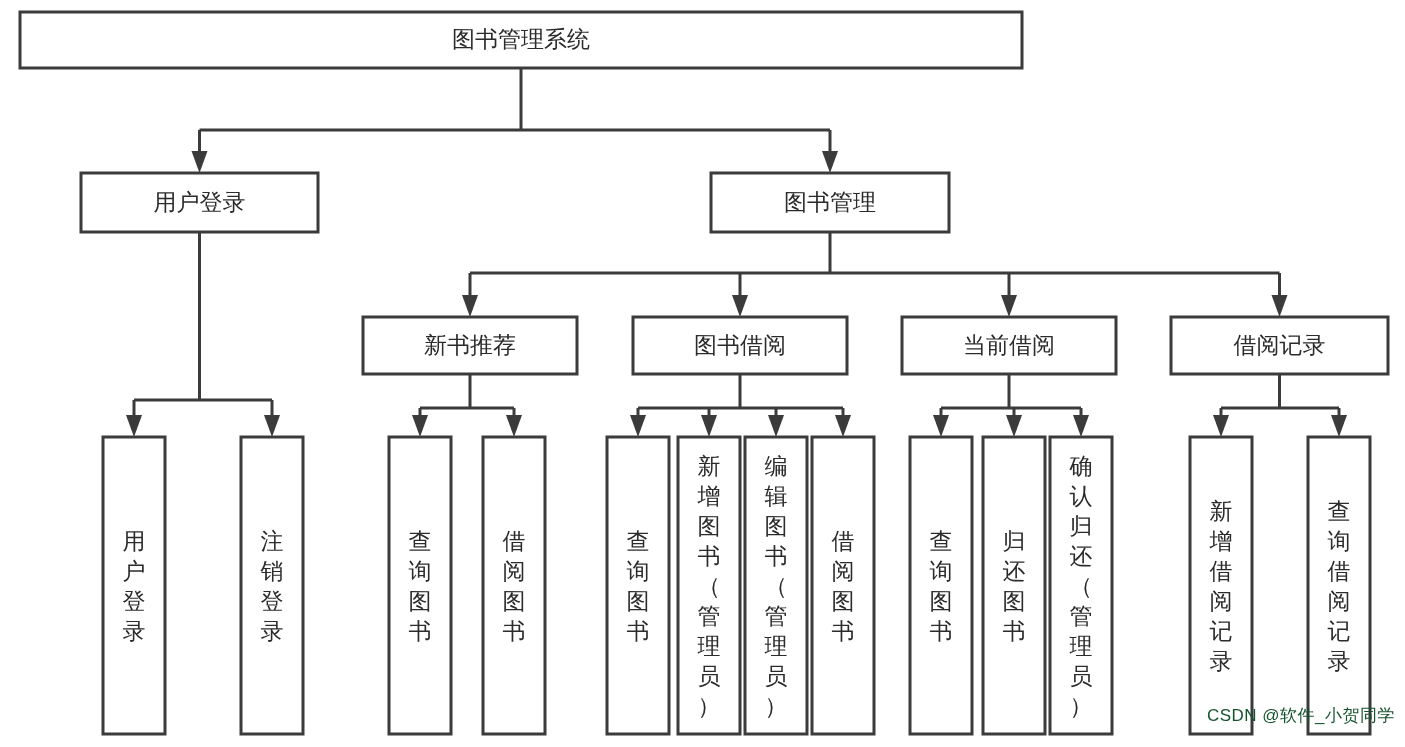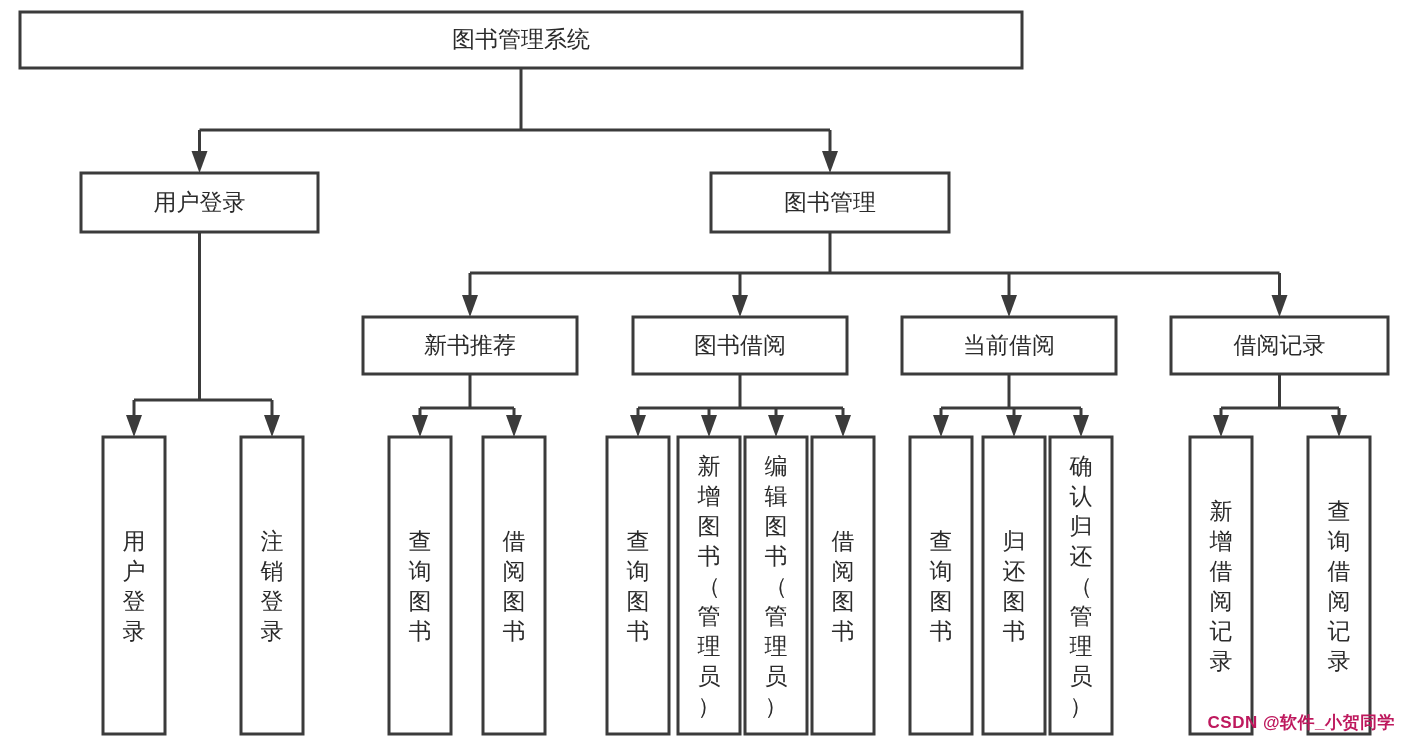--- a/index.html
+++ b/index.html
@@ -51,28 +51,27 @@
   .node-label-vertical {
     fill: #2b2b2b;
     font-family: "Liberation Sans", "DejaVu Sans", sans-serif;
     font-size: 23px;
     text-anchor: middle;
     white-space: pre;
   }
   .watermark {
     position: absolute;
     right: 10px;
-    bottom: 13px;
-    color: #be185d;
+    bottom: 20px;
+    color: #14532d;
     font-size: 17px;
     font-family: "Liberation Sans", "DejaVu Sans", sans-serif;
     letter-spacing: 0.5px;
     user-select: none;
     pointer-events: none;
-    font-weight: bold;
   }
 </style>
 </head>
 <body>
 
 <div id="diagram-root">
   <svg class="diagram-canvas" viewBox="0 0 1405 747" xmlns="http://www.w3.org/2000/svg">
     <g id="connector-layer">
         <g>
           <path class="connector" d="M521 68 L521 130"></path>

